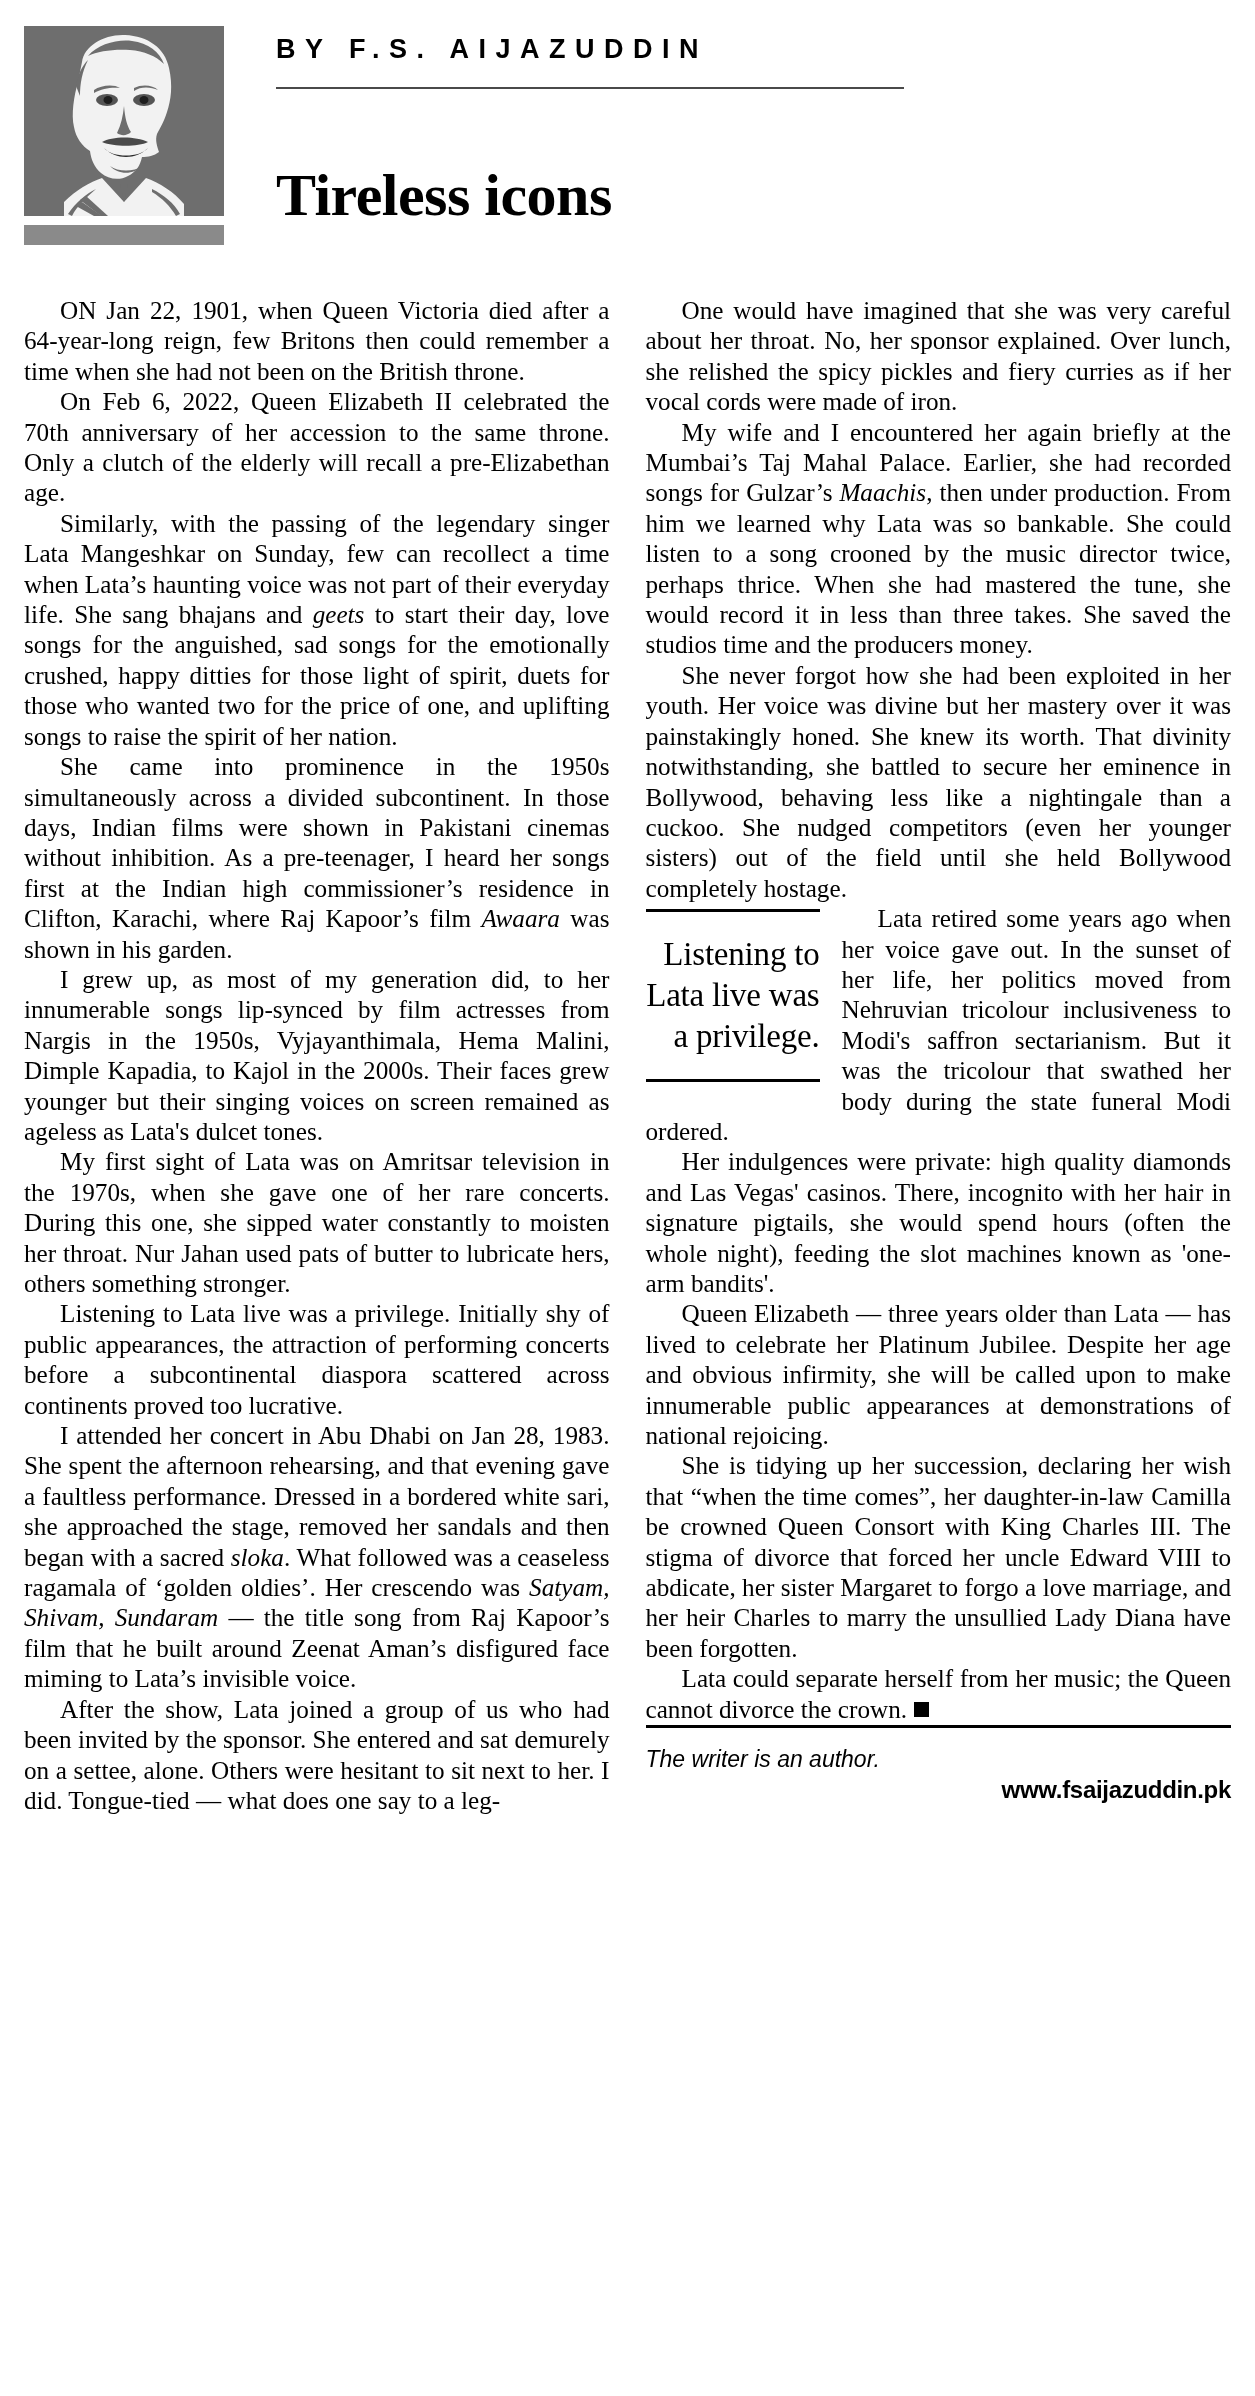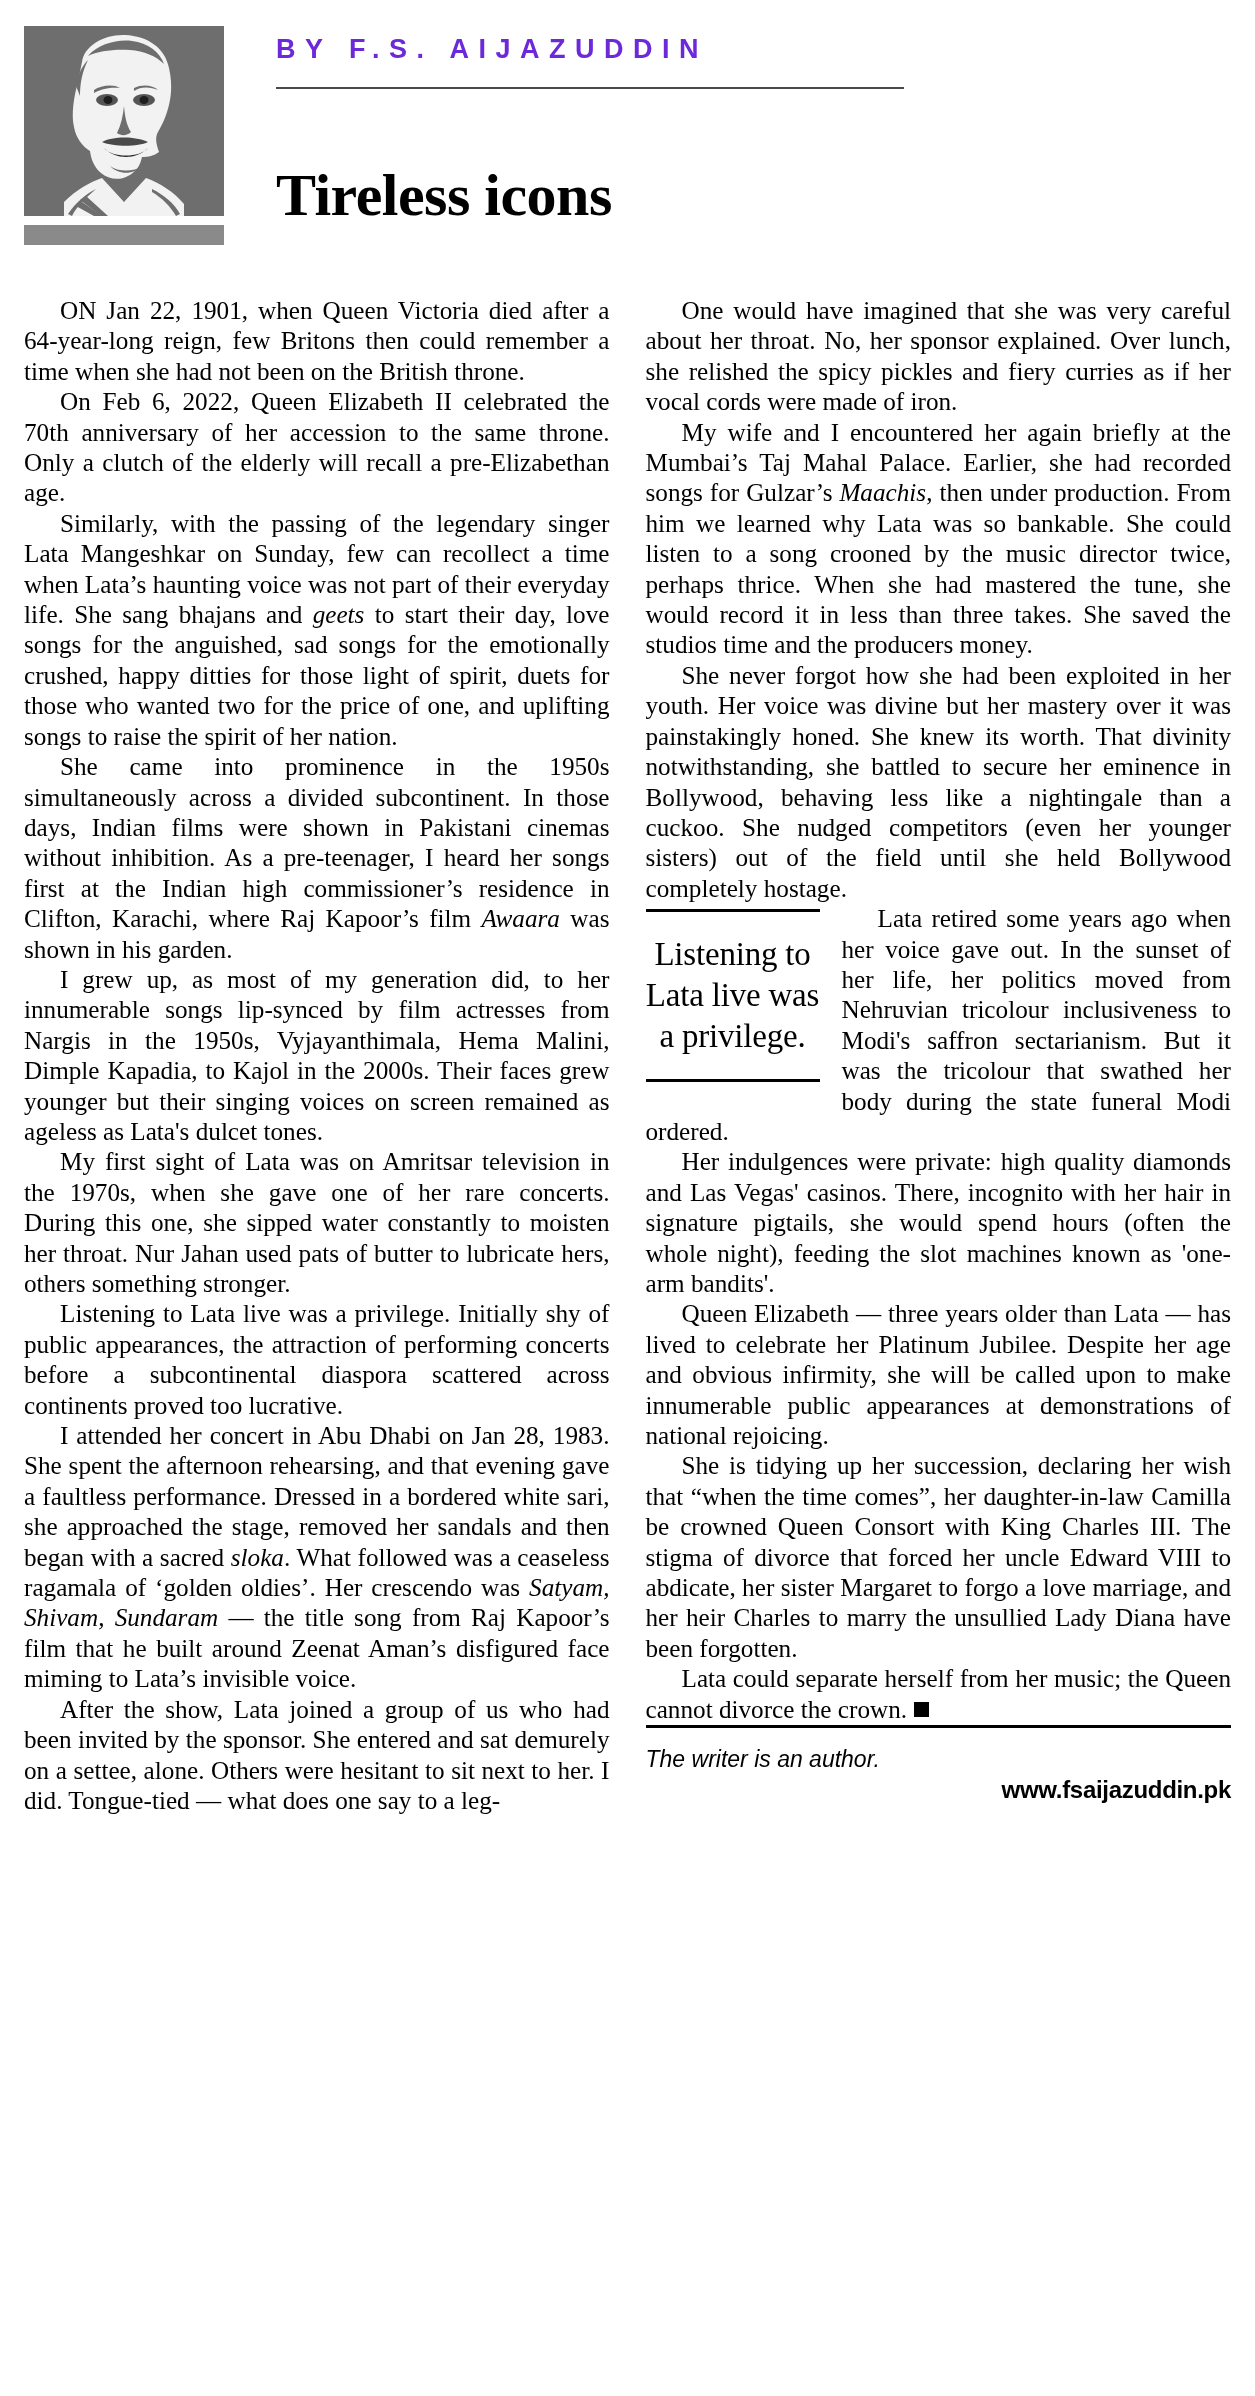--- a/index.html
+++ b/index.html
@@ -56,21 +56,21 @@
 
   .head-right {
     margin-left: 252px;
     padding-top: 8px;
   }
   .byline {
     font-family: "Liberation Sans", "DejaVu Sans", sans-serif;
     font-size: 27px;
     font-weight: 600;
     letter-spacing: 9.5px;
-    color: #6d28d9;
+    color: #000000;
     white-space: nowrap;
   }
   .byline-rule {
     margin-top: 22px;
     border-top: 2.5px solid #4a4a4a;
     width: 628px;
   }
   .headline {
     font-family: "Liberation Serif", "DejaVu Serif", serif;
     font-size: 60px;
@@ -112,21 +112,21 @@
     margin: 5px 22px 6px 0;
     padding: 0;
     border-top: 3px solid #000;
     border-bottom: 3px solid #000;
     box-sizing: border-box;
     shape-outside: margin-box;
   }
   .pullquote-text {
     font-size: 33px;
     line-height: 41px;
-    text-align: center;
+    text-align: right;
     text-indent: 0;
     padding: 22px 0 22px 0;
     letter-spacing: -0.2px;
   }
 
   
   .endmark {
     display: inline-block;
     width: 15px;
     height: 15px;

